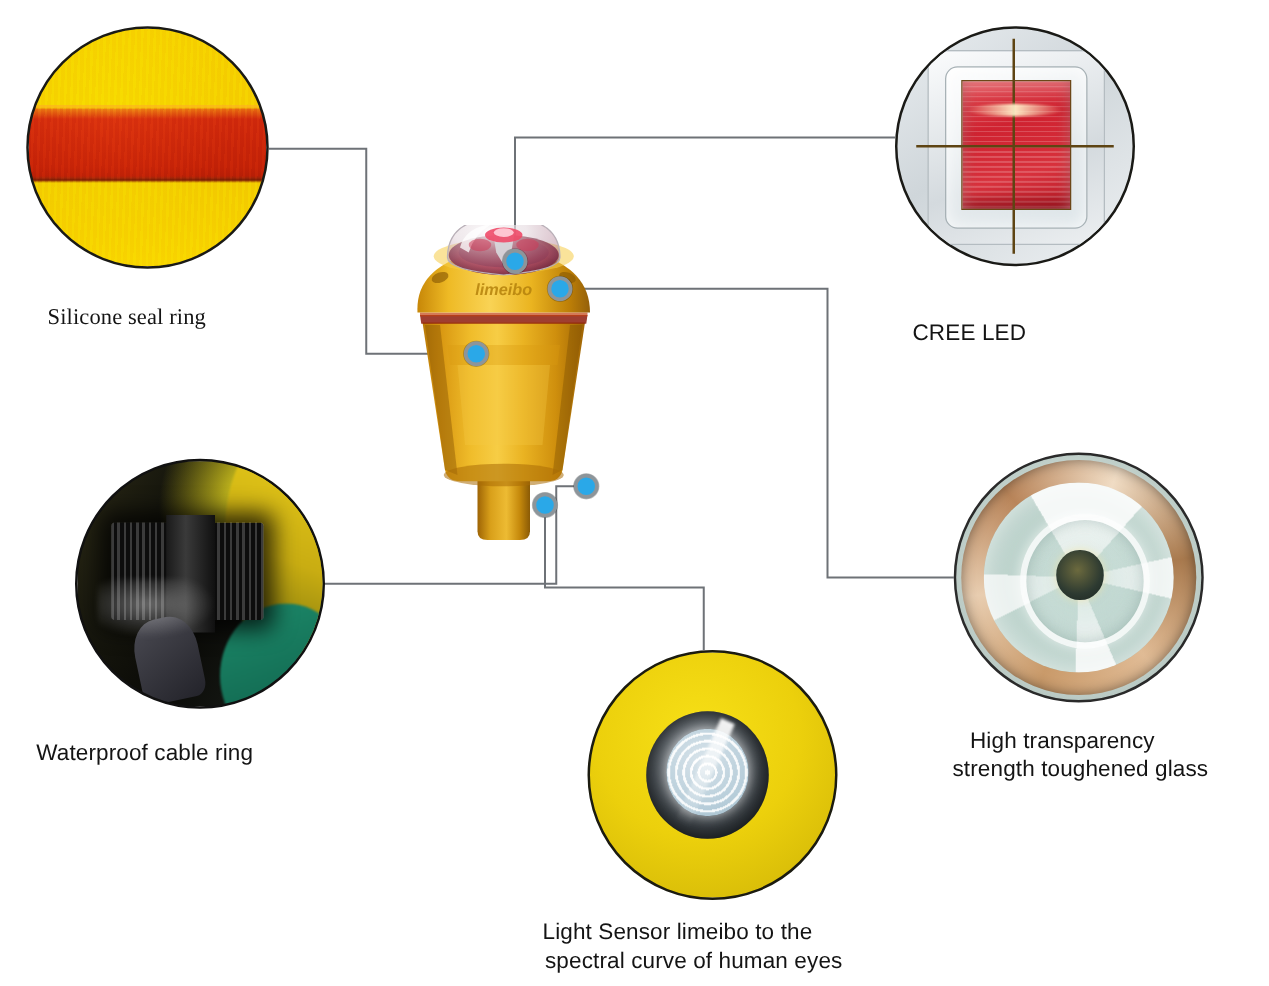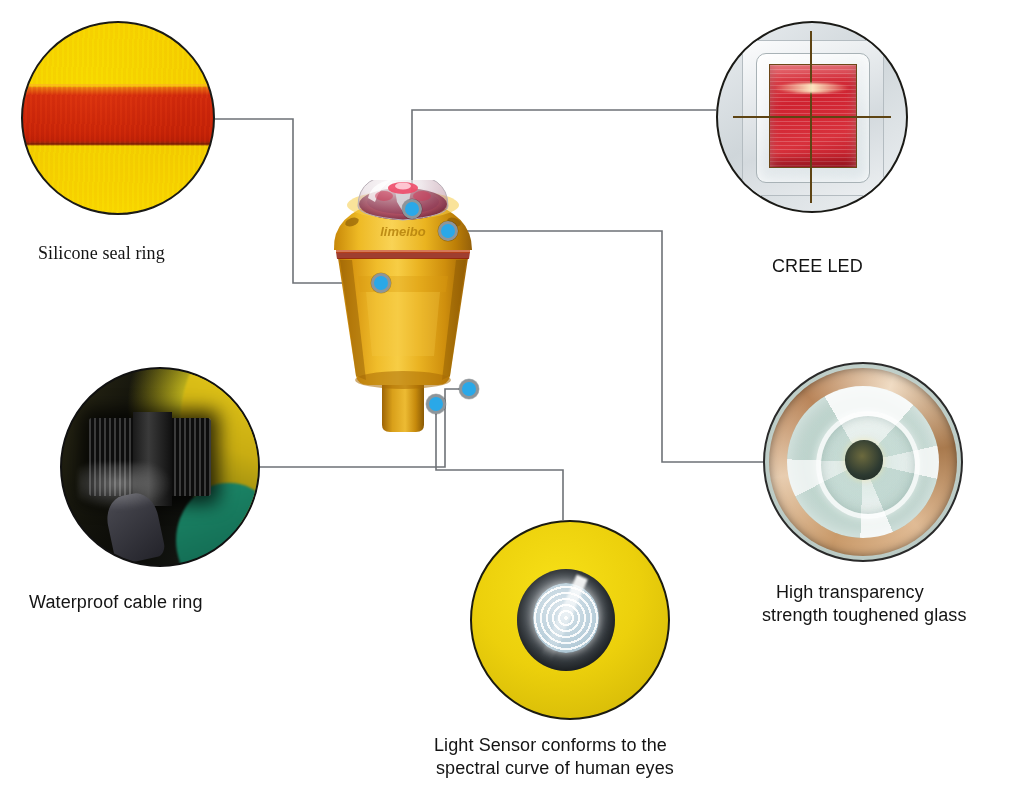--- a/index.html
+++ b/index.html
@@ -230,21 +230,21 @@
       <div class="scene">
         <div class="led-plate"></div>
         <div class="led-lens"></div>
         <div class="led-die"></div>
         <div class="led-cross-v"></div>
         <div class="led-cross-h"></div>
         <div class="led-spark"></div>
       </div>
     </div>
   </div>
-  <div class="caption" style="left:772px; top:255px;">CREE LED</div>
+  <div class="caption" style="left:730px; top:255px;">CREE LED</div>
 
   <div class="callout" style="left:60px; top:367px;">
     <div class="bubble gland-bg" style="width:200px;height:200px;border-color:#111;">
       <div class="scene">
         <div class="gland-yellow"></div>
         <div class="gland-teal"></div>
         <div class="gland-body"></div>
         <div class="gland-nut"></div>
         <div class="gland-cable"></div>
         <div class="gland-gloss"></div>
@@ -268,21 +268,21 @@
 
   <div class="callout" style="left:470px; top:520px;">
     <div class="bubble sensor-bg" style="width:200px;height:200px;border-color:#1b1b10;">
       <div class="scene">
         <div class="sensor-socket"></div>
         <div class="sensor-lens"></div>
         <div class="sensor-flare"></div>
       </div>
     </div>
   </div>
-  <div class="caption" style="left:434px; top:734px;">Light Sensor conforms to the</div>
+  <div class="caption" style="left:434px; top:734px;">Light Sensor limeibo to the</div>
   <div class="caption" style="left:436px; top:757px;">spectral curve of human eyes</div>
 
   <div id="product">
     <svg width="230" height="265" viewBox="0 0 230 265" xmlns="http://www.w3.org/2000/svg">
       <defs>
         <linearGradient id="bodyG" x1="0" y1="0" x2="1" y2="0">
           <stop offset="0" stop-color="#b97a07"></stop>
           <stop offset="0.10" stop-color="#d79510"></stop>
           <stop offset="0.30" stop-color="#f0bd2b"></stop>
           <stop offset="0.46" stop-color="#f7cd45"></stop>

